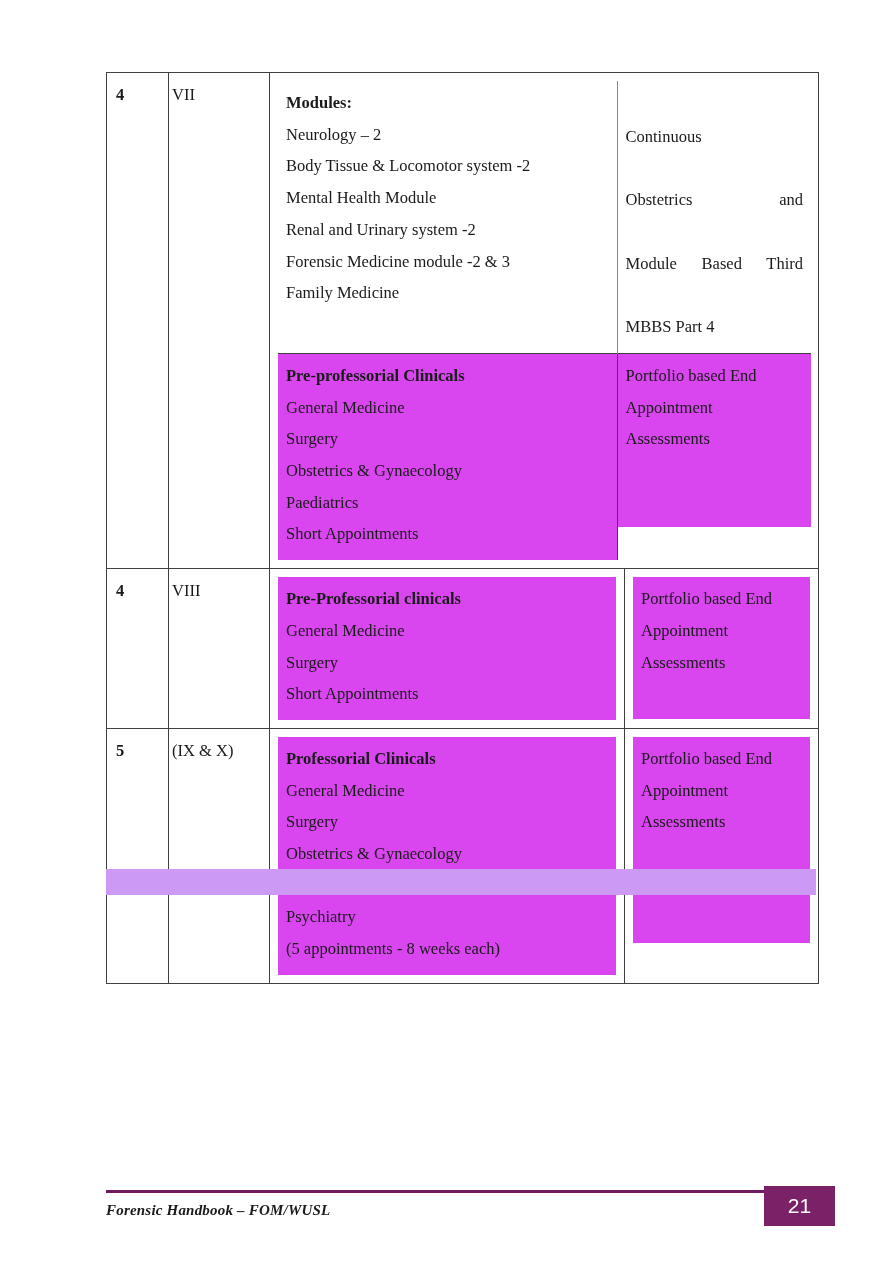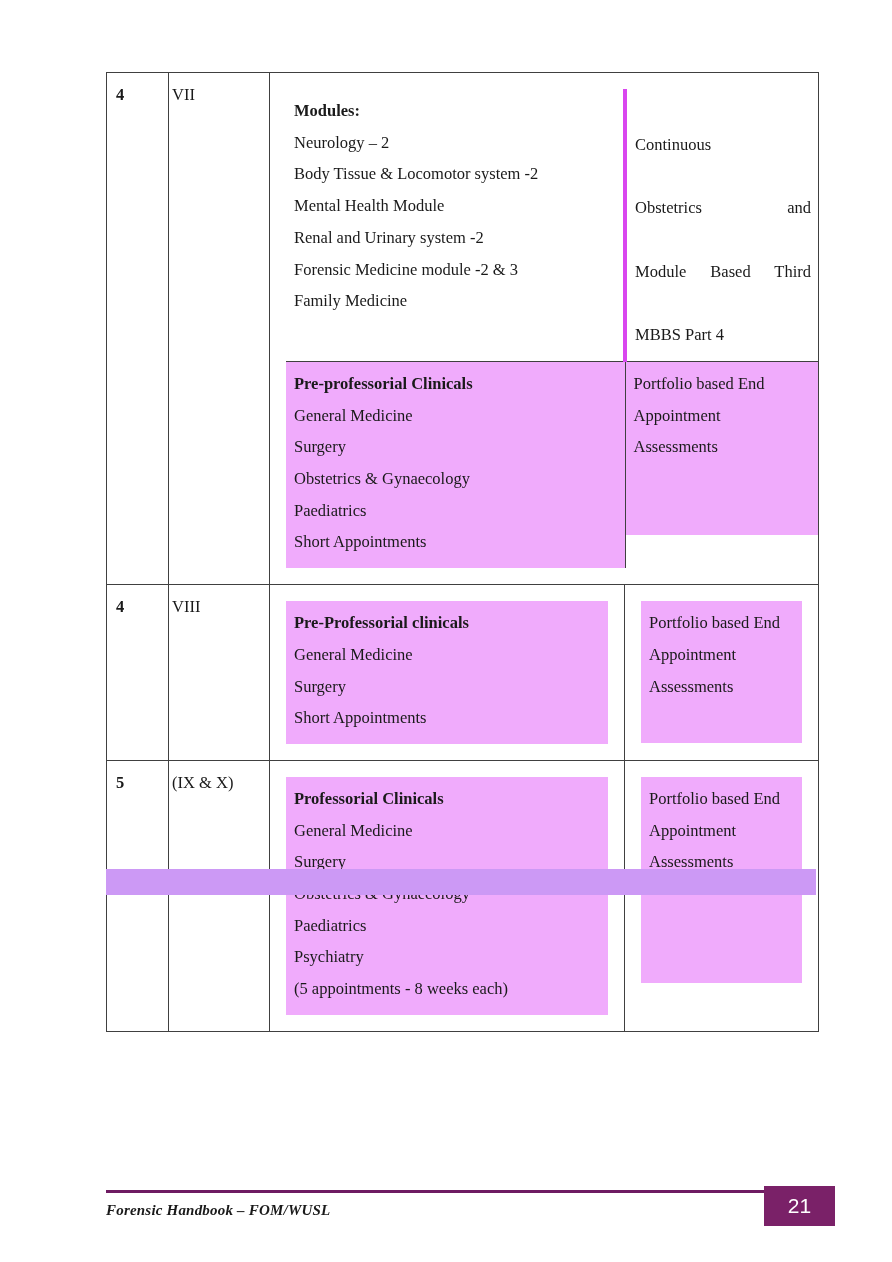--- a/index.html
+++ b/index.html
@@ -64,26 +64,26 @@
     border: 0;
     padding: 0;
     vertical-align: top;
   }
 
   .block {
     padding: 6px 8px 10px 8px;
     font-size: 16.5px;
     line-height: 31.7px;
   }
-  .block.purple { background: #f0abfc; }
+  .block.purple { background: #d946ef; }
 
   .block .hd { font-weight: bold; }
   .block .ln { white-space: nowrap; }
 
-  .nopad { padding: 16px !important; }
+  .nopad { padding: 8px !important; }
 
   .divider-row td {
     border-top: 1px solid #404040;
   }
 
   .justified {
     text-align: justify;
     text-align-last: left;
     line-height: 31.7px;
   }
@@ -183,21 +183,21 @@
                   <div class="block">
                     <div class="hd">Modules:</div>
                     <div class="ln">Neurology – 2</div>
                     <div class="ln">Body Tissue &amp; Locomotor system -2</div>
                     <div class="ln">Mental Health Module</div>
                     <div class="ln">Renal and Urinary system -2</div>
                     <div class="ln">Forensic Medicine module -2 &amp; 3</div>
                     <div class="ln">Family Medicine</div>
                   </div>
                 </td>
-                <td style="border-left:4px solid #d946ef">
+                <td style="border-left:1px solid #d946ef">
                   <div class="block justified" style="padding-top:40px">
                     <span class="j-line">Continuous</span>
                     <span class="j-line">Obstetrics and</span>
                     <span class="j-line">Module Based Third</span>
                     <span>MBBS Part 4</span>
                   </div>
                 </td>
               </tr>
 
               <tr class="divider-row">

